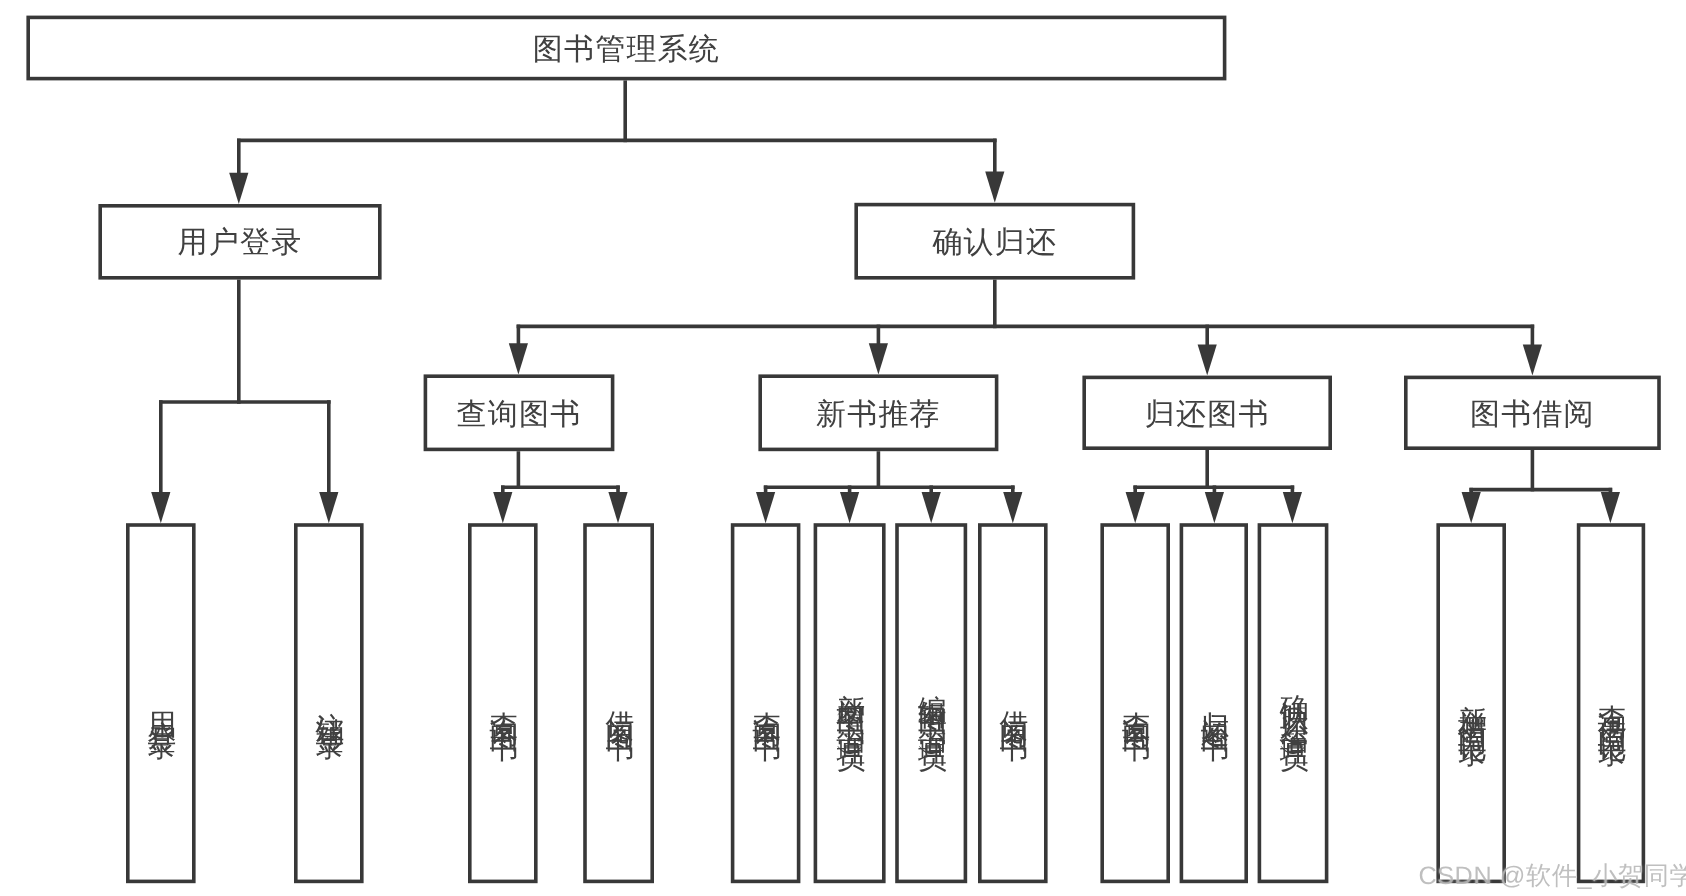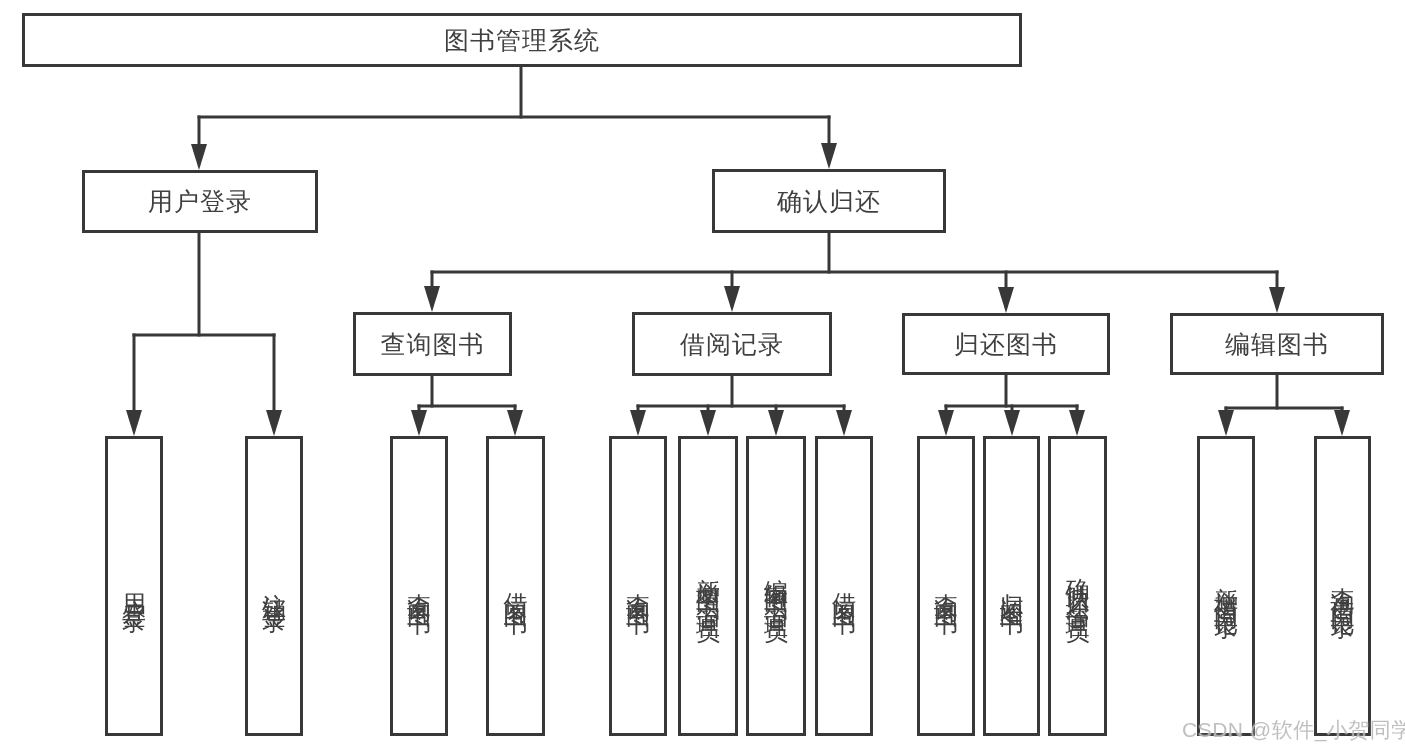--- a/index.html
+++ b/index.html
@@ -123,27 +123,27 @@
     <span class="hlabel">用户登录</span>
   </div>
   <div class="node" style="left:712px; top:169px; width:234px; height:64px;">
     <span class="hlabel">确认归还</span>
   </div>
 
   <div class="node" style="left:353px; top:312px; width:159px; height:64px;">
     <span class="hlabel">查询图书</span>
   </div>
   <div class="node" style="left:632px; top:312px; width:200px; height:64px;">
-    <span class="hlabel">借阅记录</span>
+    <span class="hlabel">新书推荐</span>
   </div>
   <div class="node" style="left:902px; top:313px; width:208px; height:62px;">
     <span class="hlabel">归还图书</span>
   </div>
   <div class="node" style="left:1170px; top:313px; width:214px; height:62px;">
-    <span class="hlabel">编辑图书</span>
+    <span class="hlabel">图书借阅</span>
   </div>
 
   <div class="node" style="left:105px; top:436px; width:58px; height:300px;">
     <span class="vtext">用户登录</span>
   </div>
   <div class="node" style="left:245px; top:436px; width:58px; height:300px;">
     <span class="vtext">注销登录</span>
   </div>
 
   <div class="node" style="left:390px; top:436px; width:58px; height:300px;">

